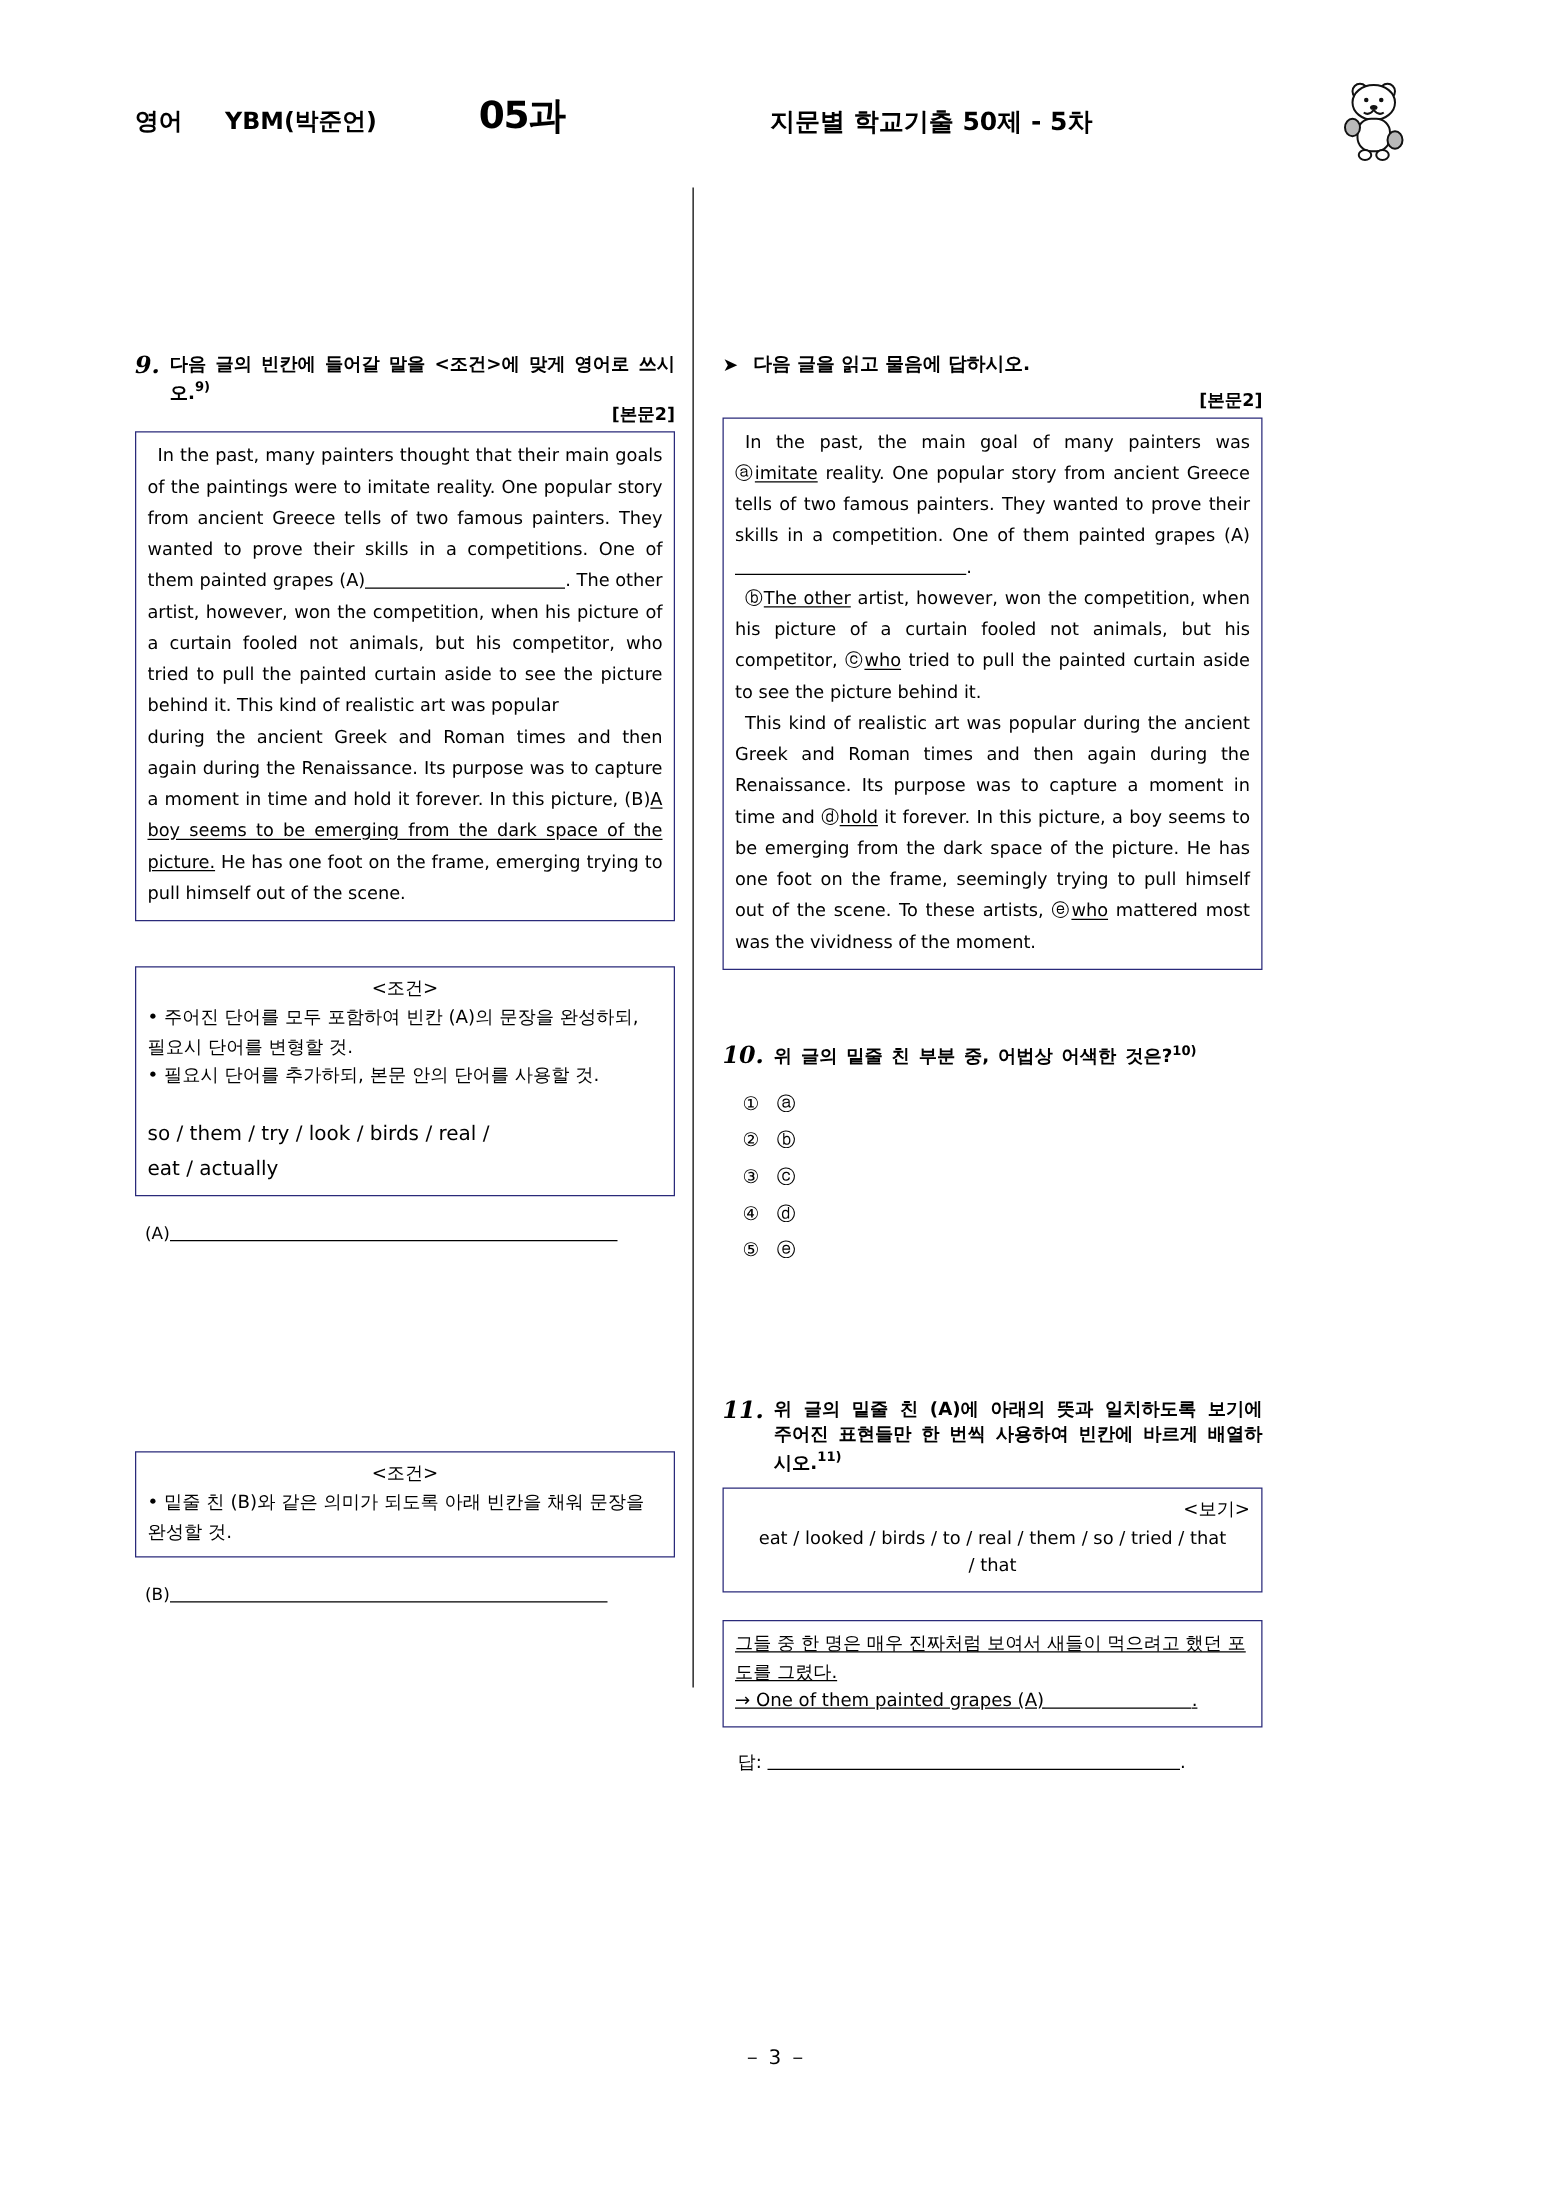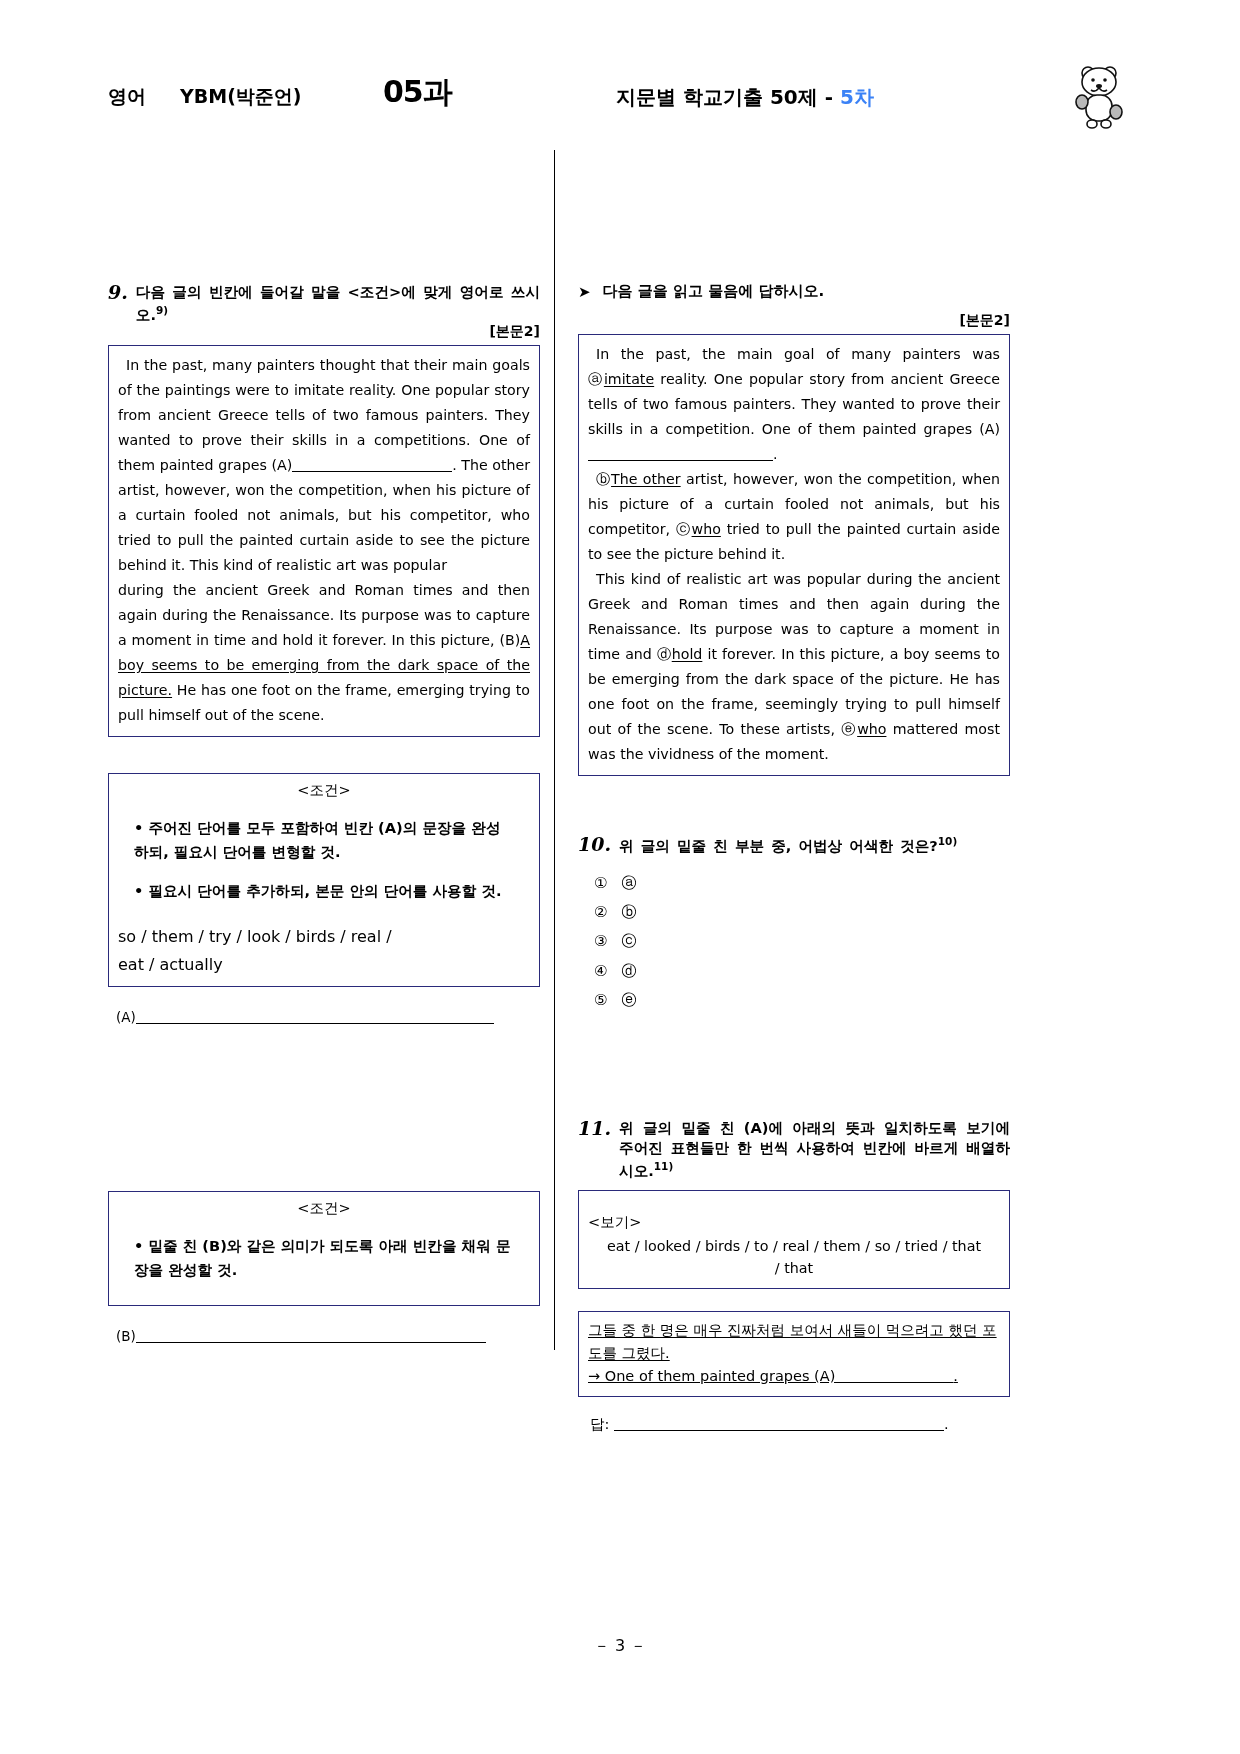--- a/index.html
+++ b/index.html
@@ -58,21 +58,21 @@
     letter-spacing: -1px;
   }
   .hdr-right {
     position: absolute;
     left: 508px;
     top: 6px;
     font-size: 20px;
     font-weight: bold;
     white-space: nowrap;
   }
-  .hdr-right .accent { color: #3b82f6; }
+  .hdr-right .accent { color: #000000; }
   .hdr-mascot {
     position: absolute;
     right: 0px;
     top: -14px;
     width: 62px;
     height: 66px;
   }
 
   
   .big-title {
@@ -185,21 +185,21 @@
   
   .cond-title {
     text-align: center;
     font-size: 14.5px;
     margin-bottom: 2px;
   }
   .cond-body {
     font-size: 14.6px;
     line-height: 1.62;
   }
-  .cond-body p { margin: 16px; font-weight: bold; }
+  .cond-body p { margin: 0; }
   .cond-words {
     font-size: 16px;
     line-height: 1.72;
     margin-top: 20px;
   }
   .cond-words p { margin: 0; }
 
   
   .ansline {
     font-size: 14.5px;
@@ -226,24 +226,23 @@
     margin-top: 12px;
     padding-left: 16px;
     font-size: 14.5px;
     line-height: 1.96;
   }
   .choice { display: flex; gap: 14px; }
   .circled { font-size: 15px; }
 
   
   .bogi-title {
-    text-align: left;
+    text-align: right;
     font-size: 14.5px;
     margin-bottom: 3px;
-    margin-top: 15px;
   }
   .bogi-words {
     font-size: 14.3px;
     text-align: center;
     line-height: 1.58;
   }
   .kbox {
     font-size: 14.5px;
     line-height: 1.6;
   }

